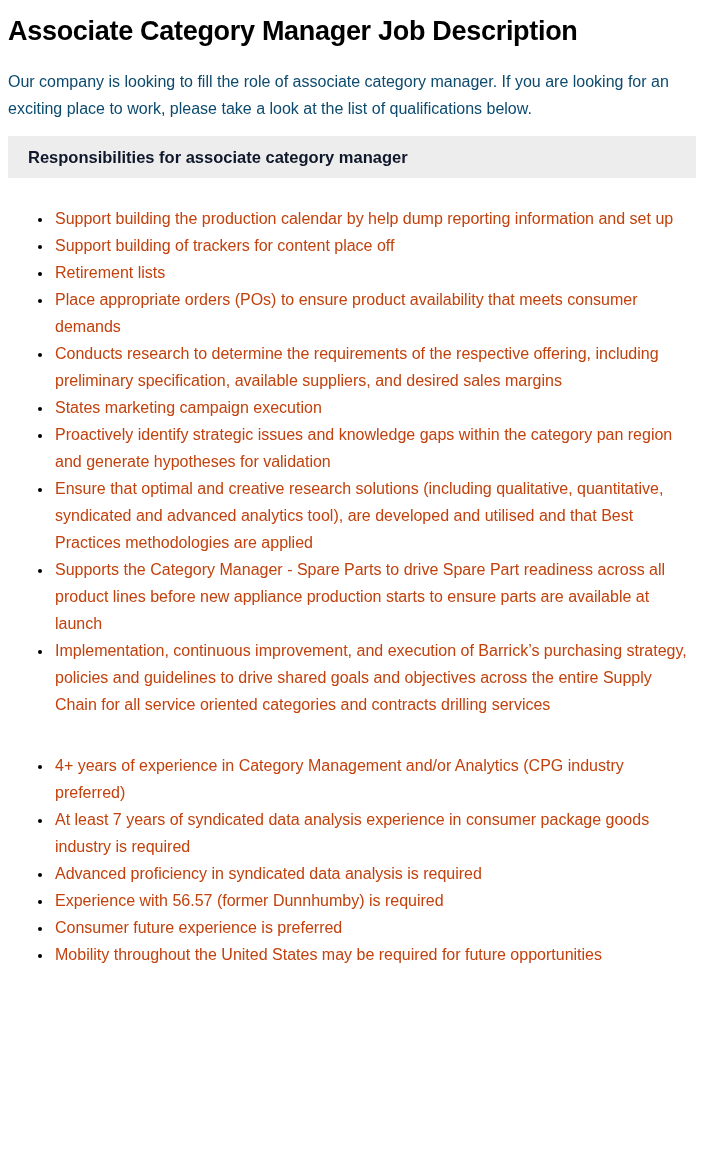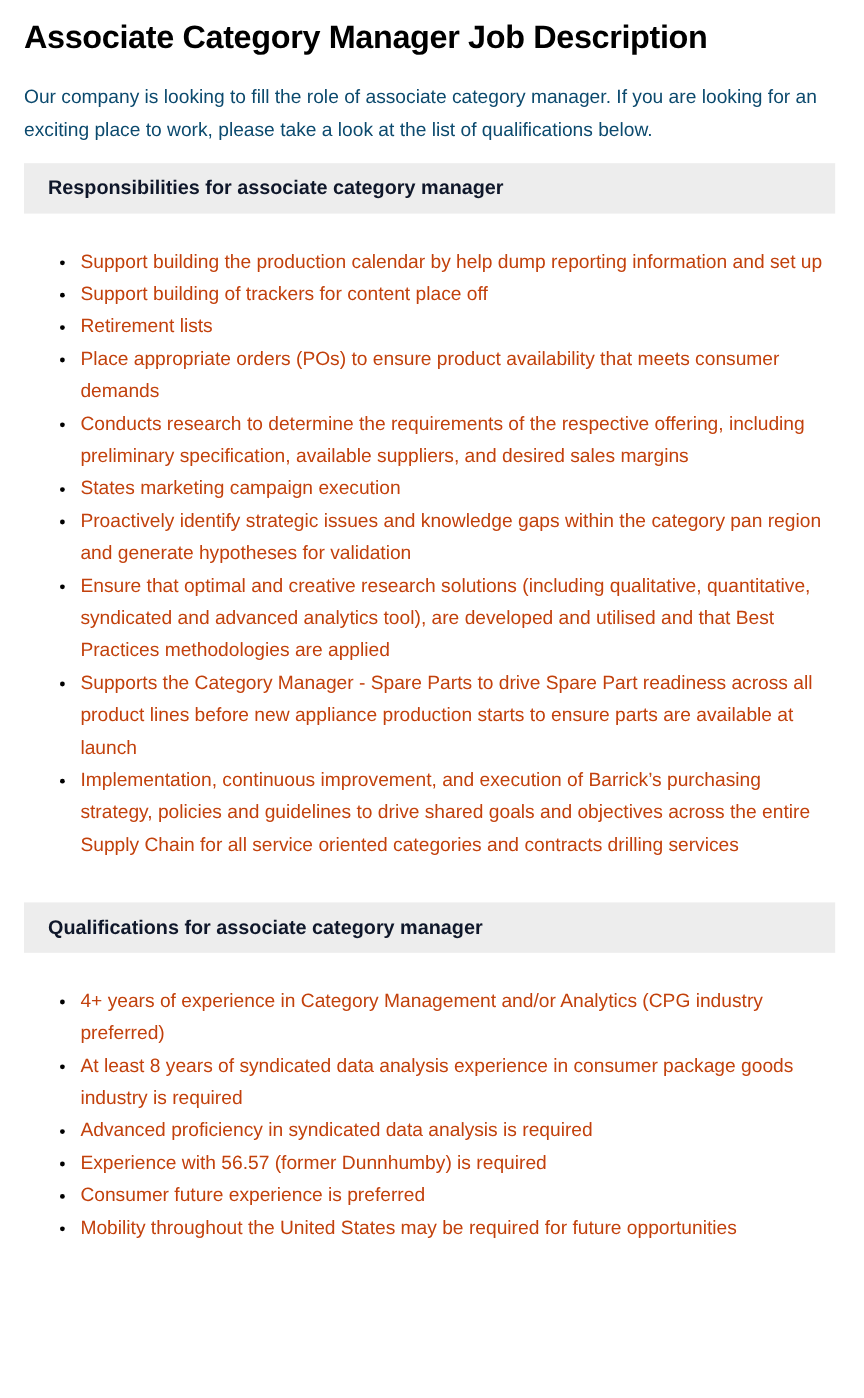--- a/index.html
+++ b/index.html
@@ -6,21 +6,21 @@
   html, body {
     margin: 0;
     padding: 0;
     background: #ffffff;
     font-family: "Liberation Sans", "DejaVu Sans", sans-serif;
     color: #000000;
   }
   .page {
     width: 720px;
     min-height: 1165px;
-    padding: 6px 24px 30px 20px;
+    padding: 6px 24px 30px 8px;
   }
   .doc-title {
     font-size: 27px;
     line-height: 34px;
     font-weight: 700;
     letter-spacing: -0.3px;
     margin: 8px 0 20px 0;
     color: #000000;
   }
   .intro {
@@ -69,23 +69,22 @@
         <li>Support building of trackers for content place off</li>
         <li>Retirement lists</li>
         <li>Place appropriate orders (POs) to ensure product availability that meets consumer demands</li>
         <li>Conducts research to determine the requirements of the respective offering, including preliminary specification, available suppliers, and desired sales margins</li>
         <li>States marketing campaign execution</li>
         <li>Proactively identify strategic issues and knowledge gaps within the category pan region and generate hypotheses for validation</li>
         <li>Ensure that optimal and creative research solutions (including qualitative, quantitative, syndicated and advanced analytics tool), are developed and utilised and that Best Practices methodologies are applied</li>
         <li>Supports the Category Manager - Spare Parts to drive Spare Part readiness across all product lines before new appliance production starts to ensure parts are available at launch</li>
         <li>Implementation, continuous improvement, and execution of Barrick’s purchasing strategy, policies and guidelines to drive shared goals and objectives across the entire Supply Chain for all service oriented categories and contracts drilling services</li>
       </ul>
-      <div class="section-header"><span>Qualifications for associate category manager</span></div>
       <ul class="bullet-list">
         <li>4+ years of experience in Category Management and/or Analytics (CPG industry preferred)</li>
-        <li>At least 8 years of syndicated data analysis experience in consumer package goods industry is required</li>
+        <li>At least 7 years of syndicated data analysis experience in consumer package goods industry is required</li>
         <li>Advanced proficiency in syndicated data analysis is required</li>
         <li>Experience with 56.57 (former Dunnhumby) is required</li>
         <li>Consumer future experience is preferred</li>
         <li>Mobility throughout the United States may be required for future opportunities</li>
       </ul>
     </div>
 </main>
 
 </body></html>

